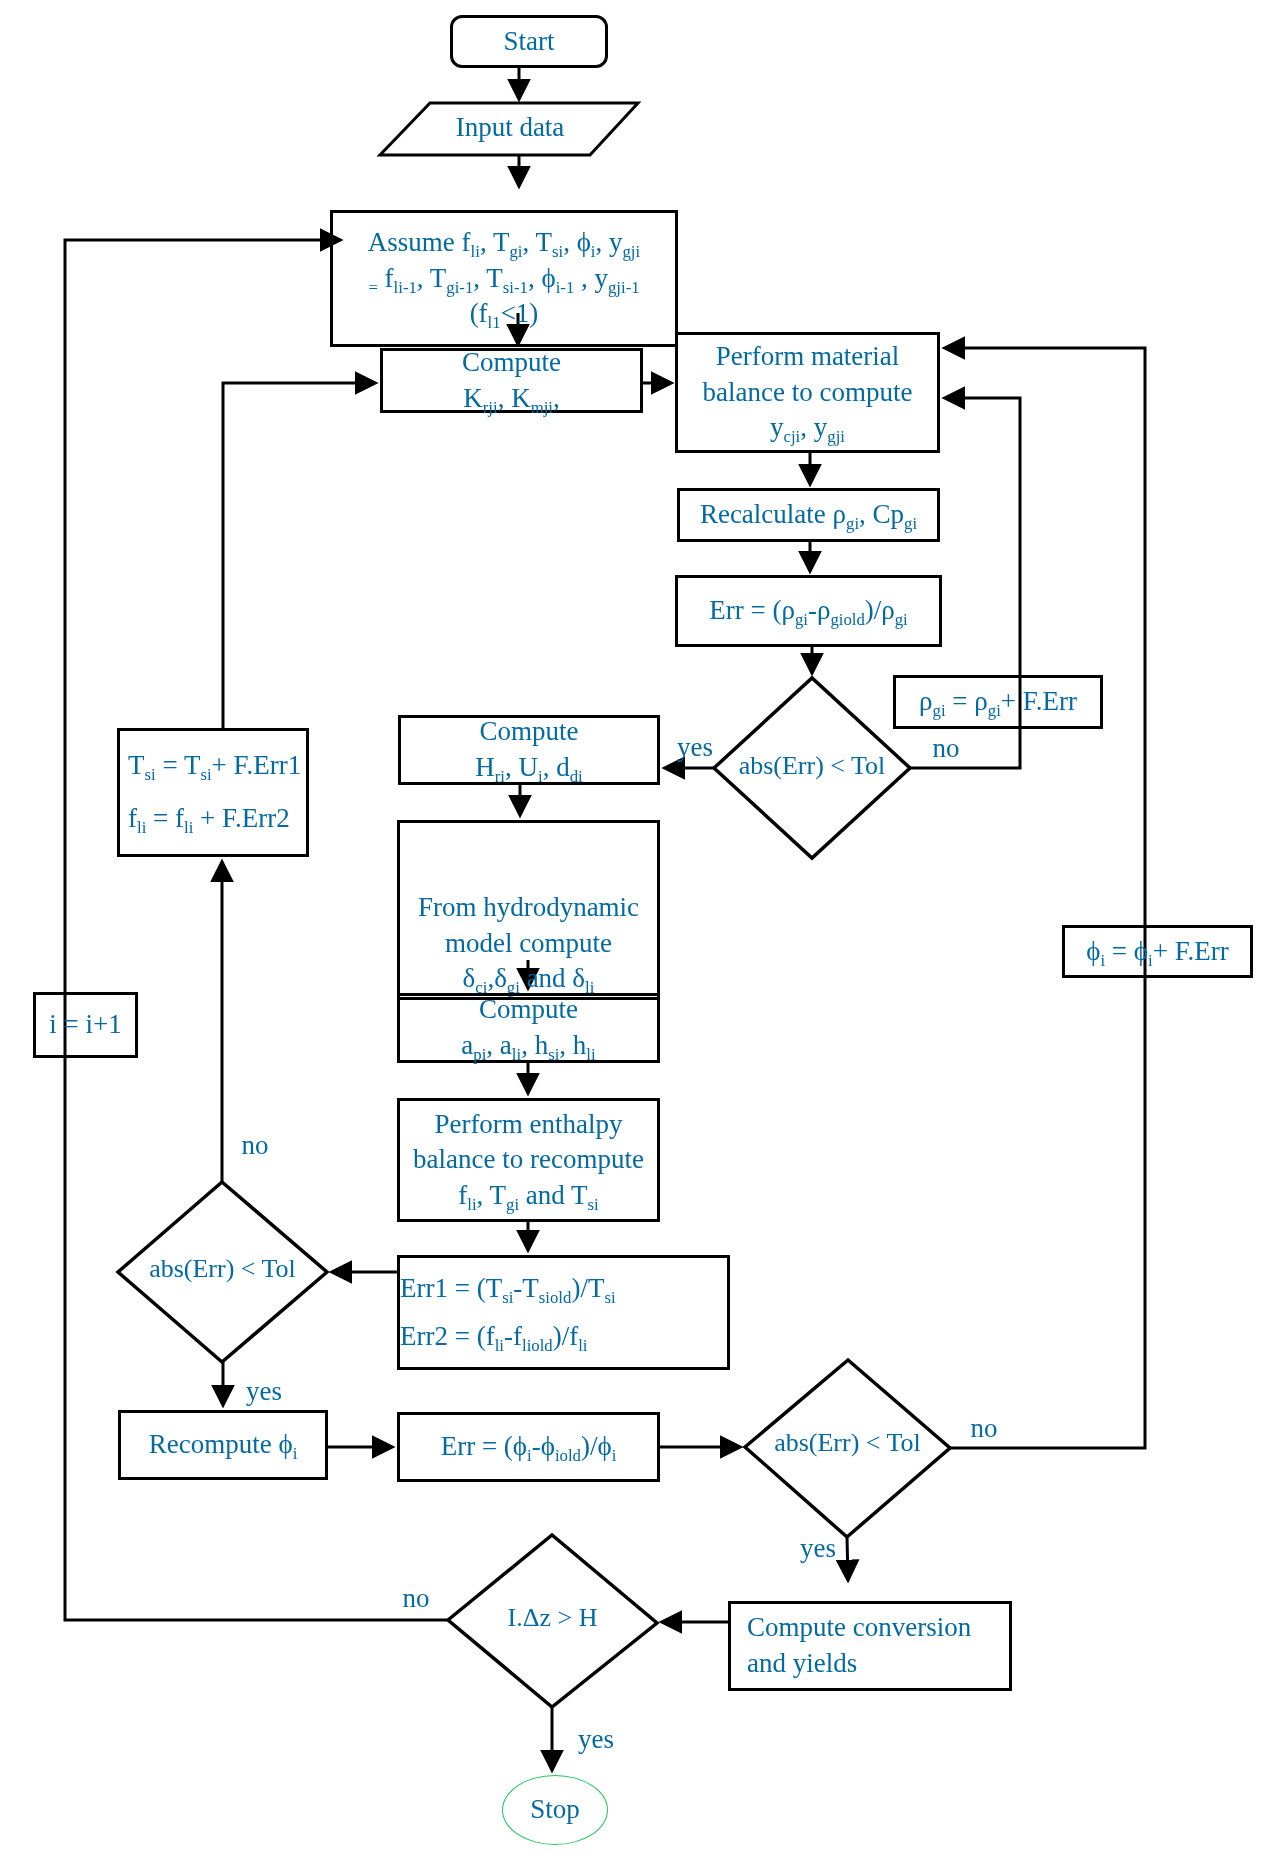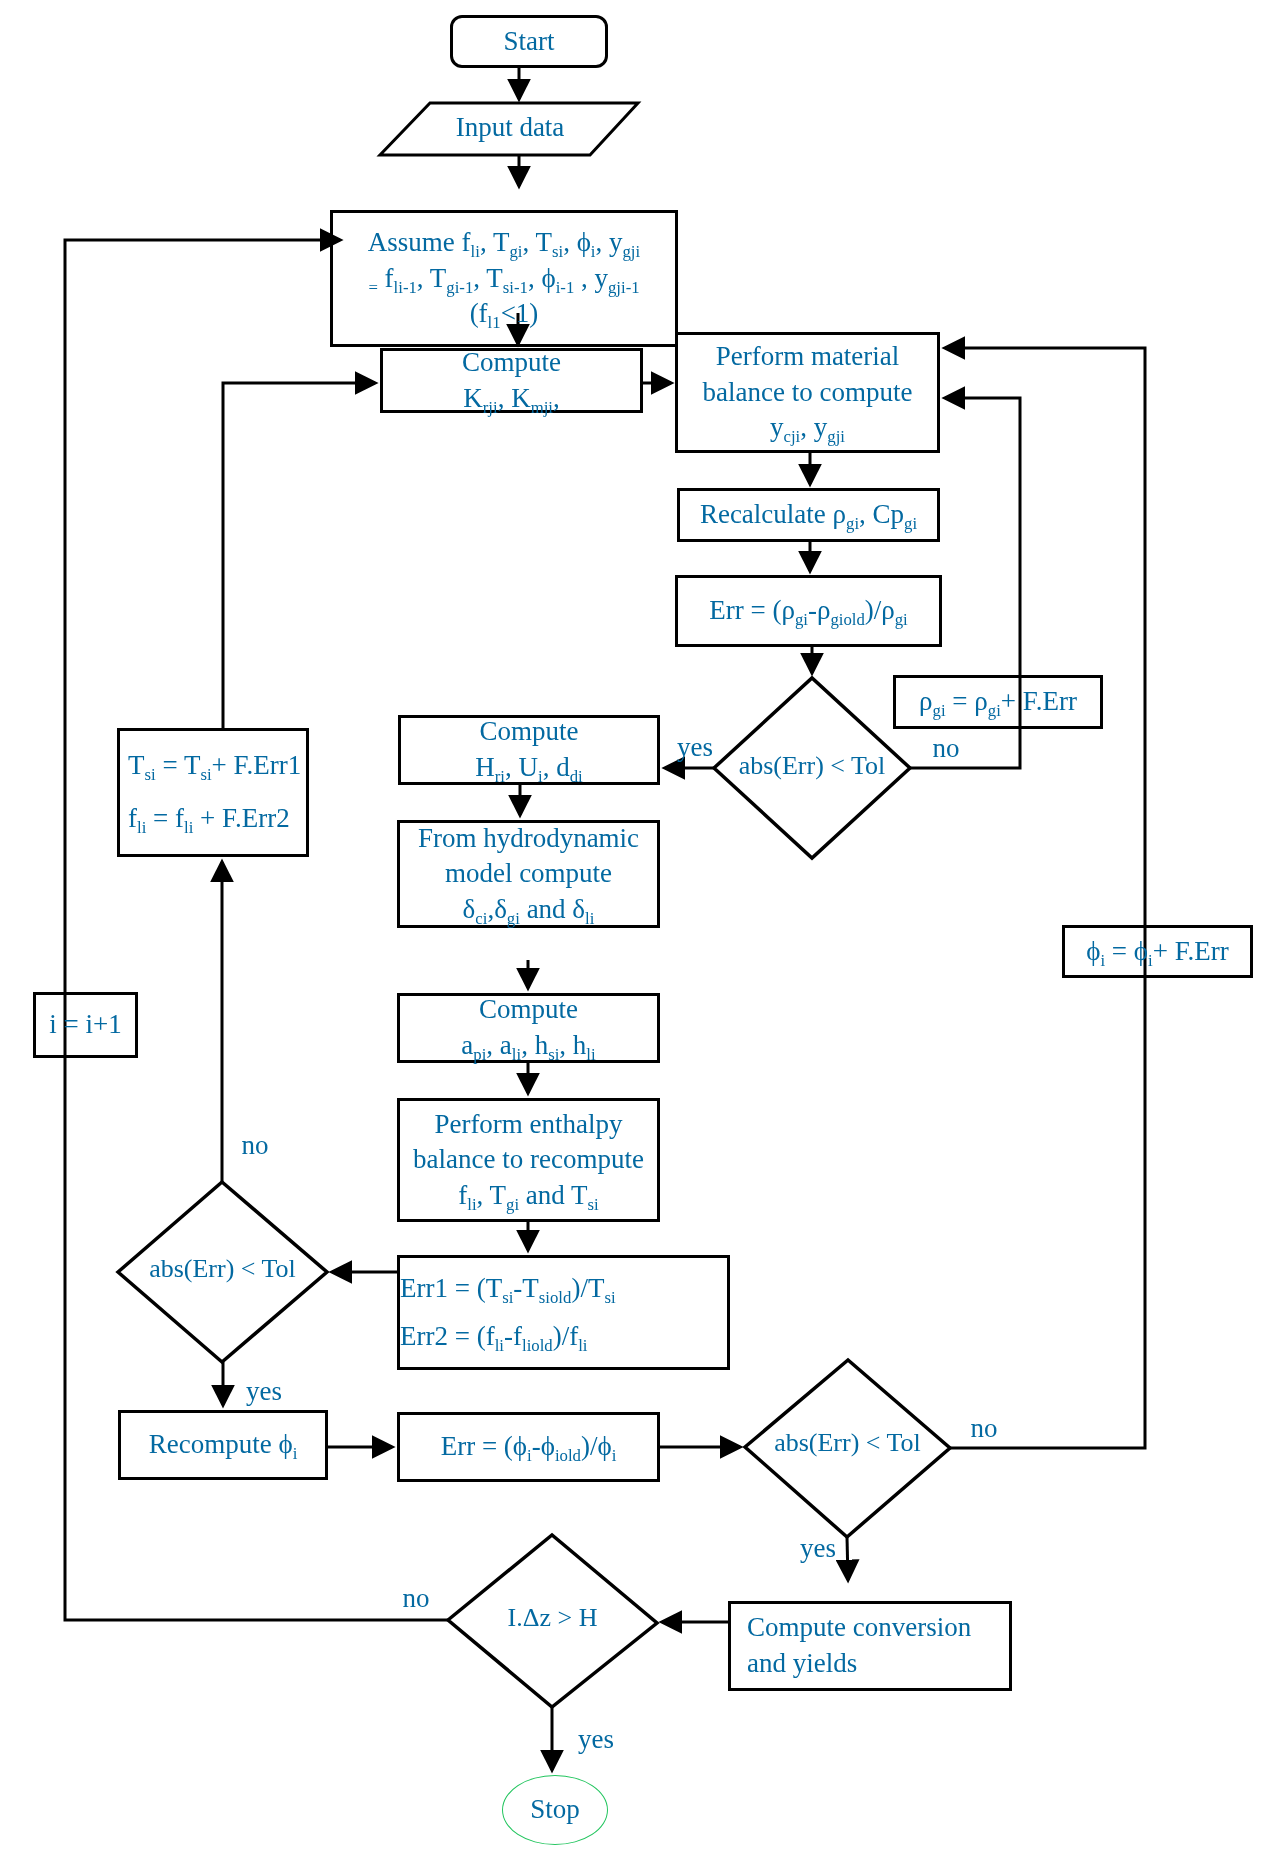--- a/index.html
+++ b/index.html
@@ -114,21 +114,21 @@
 
   <div class="node rect" style="left:893px;top:663px;width:210px;height:54px;margin-top:12px;">
     <div class="ln">ρ<sub>gi</sub> = ρ<sub>gi</sub>+ F.Err</div>
   </div>
 
   <div class="node rect" style="left:398px;top:715px;width:262px;height:70px;">
     <div class="ln">Compute</div>
     <div class="ln">H<sub>ri</sub>, U<sub>i</sub>, d<sub>di</sub></div>
   </div>
 
-  <div class="node rect" style="left:397px;top:820px;width:263px;height:108px;justify-content:center;">
+  <div class="node rect" style="left:397px;top:820px;width:263px;height:180px;justify-content:flex-end;">
     <div class="ln">From hydrodynamic</div>
     <div class="ln">model compute</div>
     <div class="ln">δ<sub>ci</sub>,δ<sub>gi</sub> and δ<sub>li</sub></div>
   </div>
 
   <div class="node rect" style="left:397px;top:993px;width:263px;height:70px;">
     <div class="ln">Compute</div>
     <div class="ln">a<sub>pi</sub>, a<sub>li</sub>, h<sub>si</sub>, h<sub>li</sub></div>
   </div>
 

